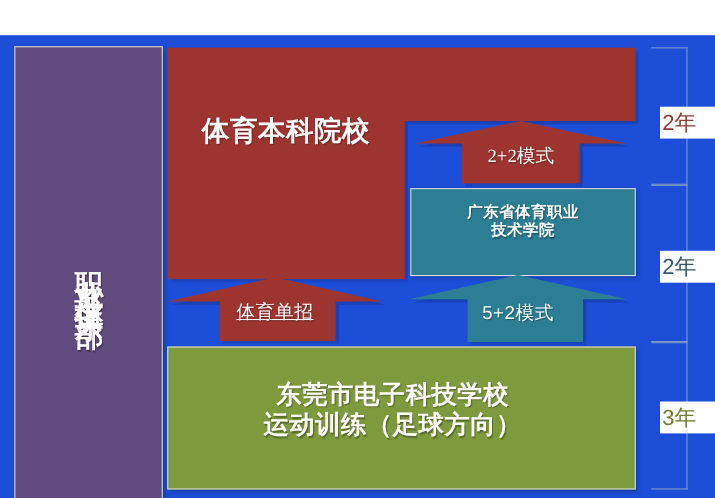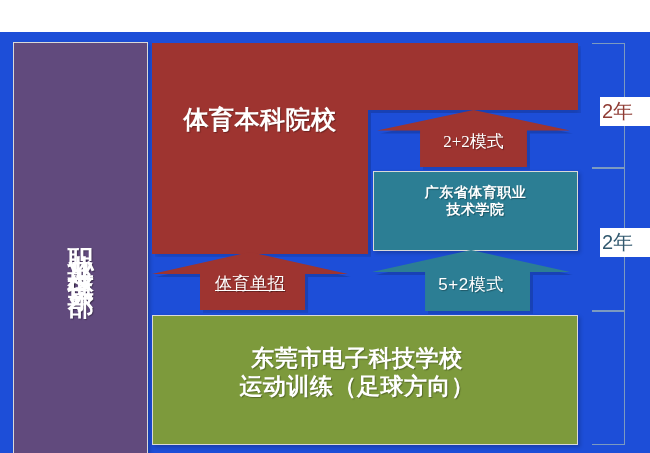--- a/index.html
+++ b/index.html
@@ -280,14 +280,15 @@
   <div class="shape" id="sec-box"></div>
   <div class="boxlabel" id="sec-label">东莞市电子科技学校
 运动训练（足球方向）</div>
 
   <div class="bracket" id="bracket-1"></div>
   <div class="bracket" id="bracket-2"></div>
   <div class="bracket" id="bracket-3"></div>
 
   <div class="year-label" id="year-1">2年</div>
   <div class="year-label" id="year-2">2年</div>
+  <div class="year-label" id="year-3">3年</div>
 
 </div>
 
 </body></html>

